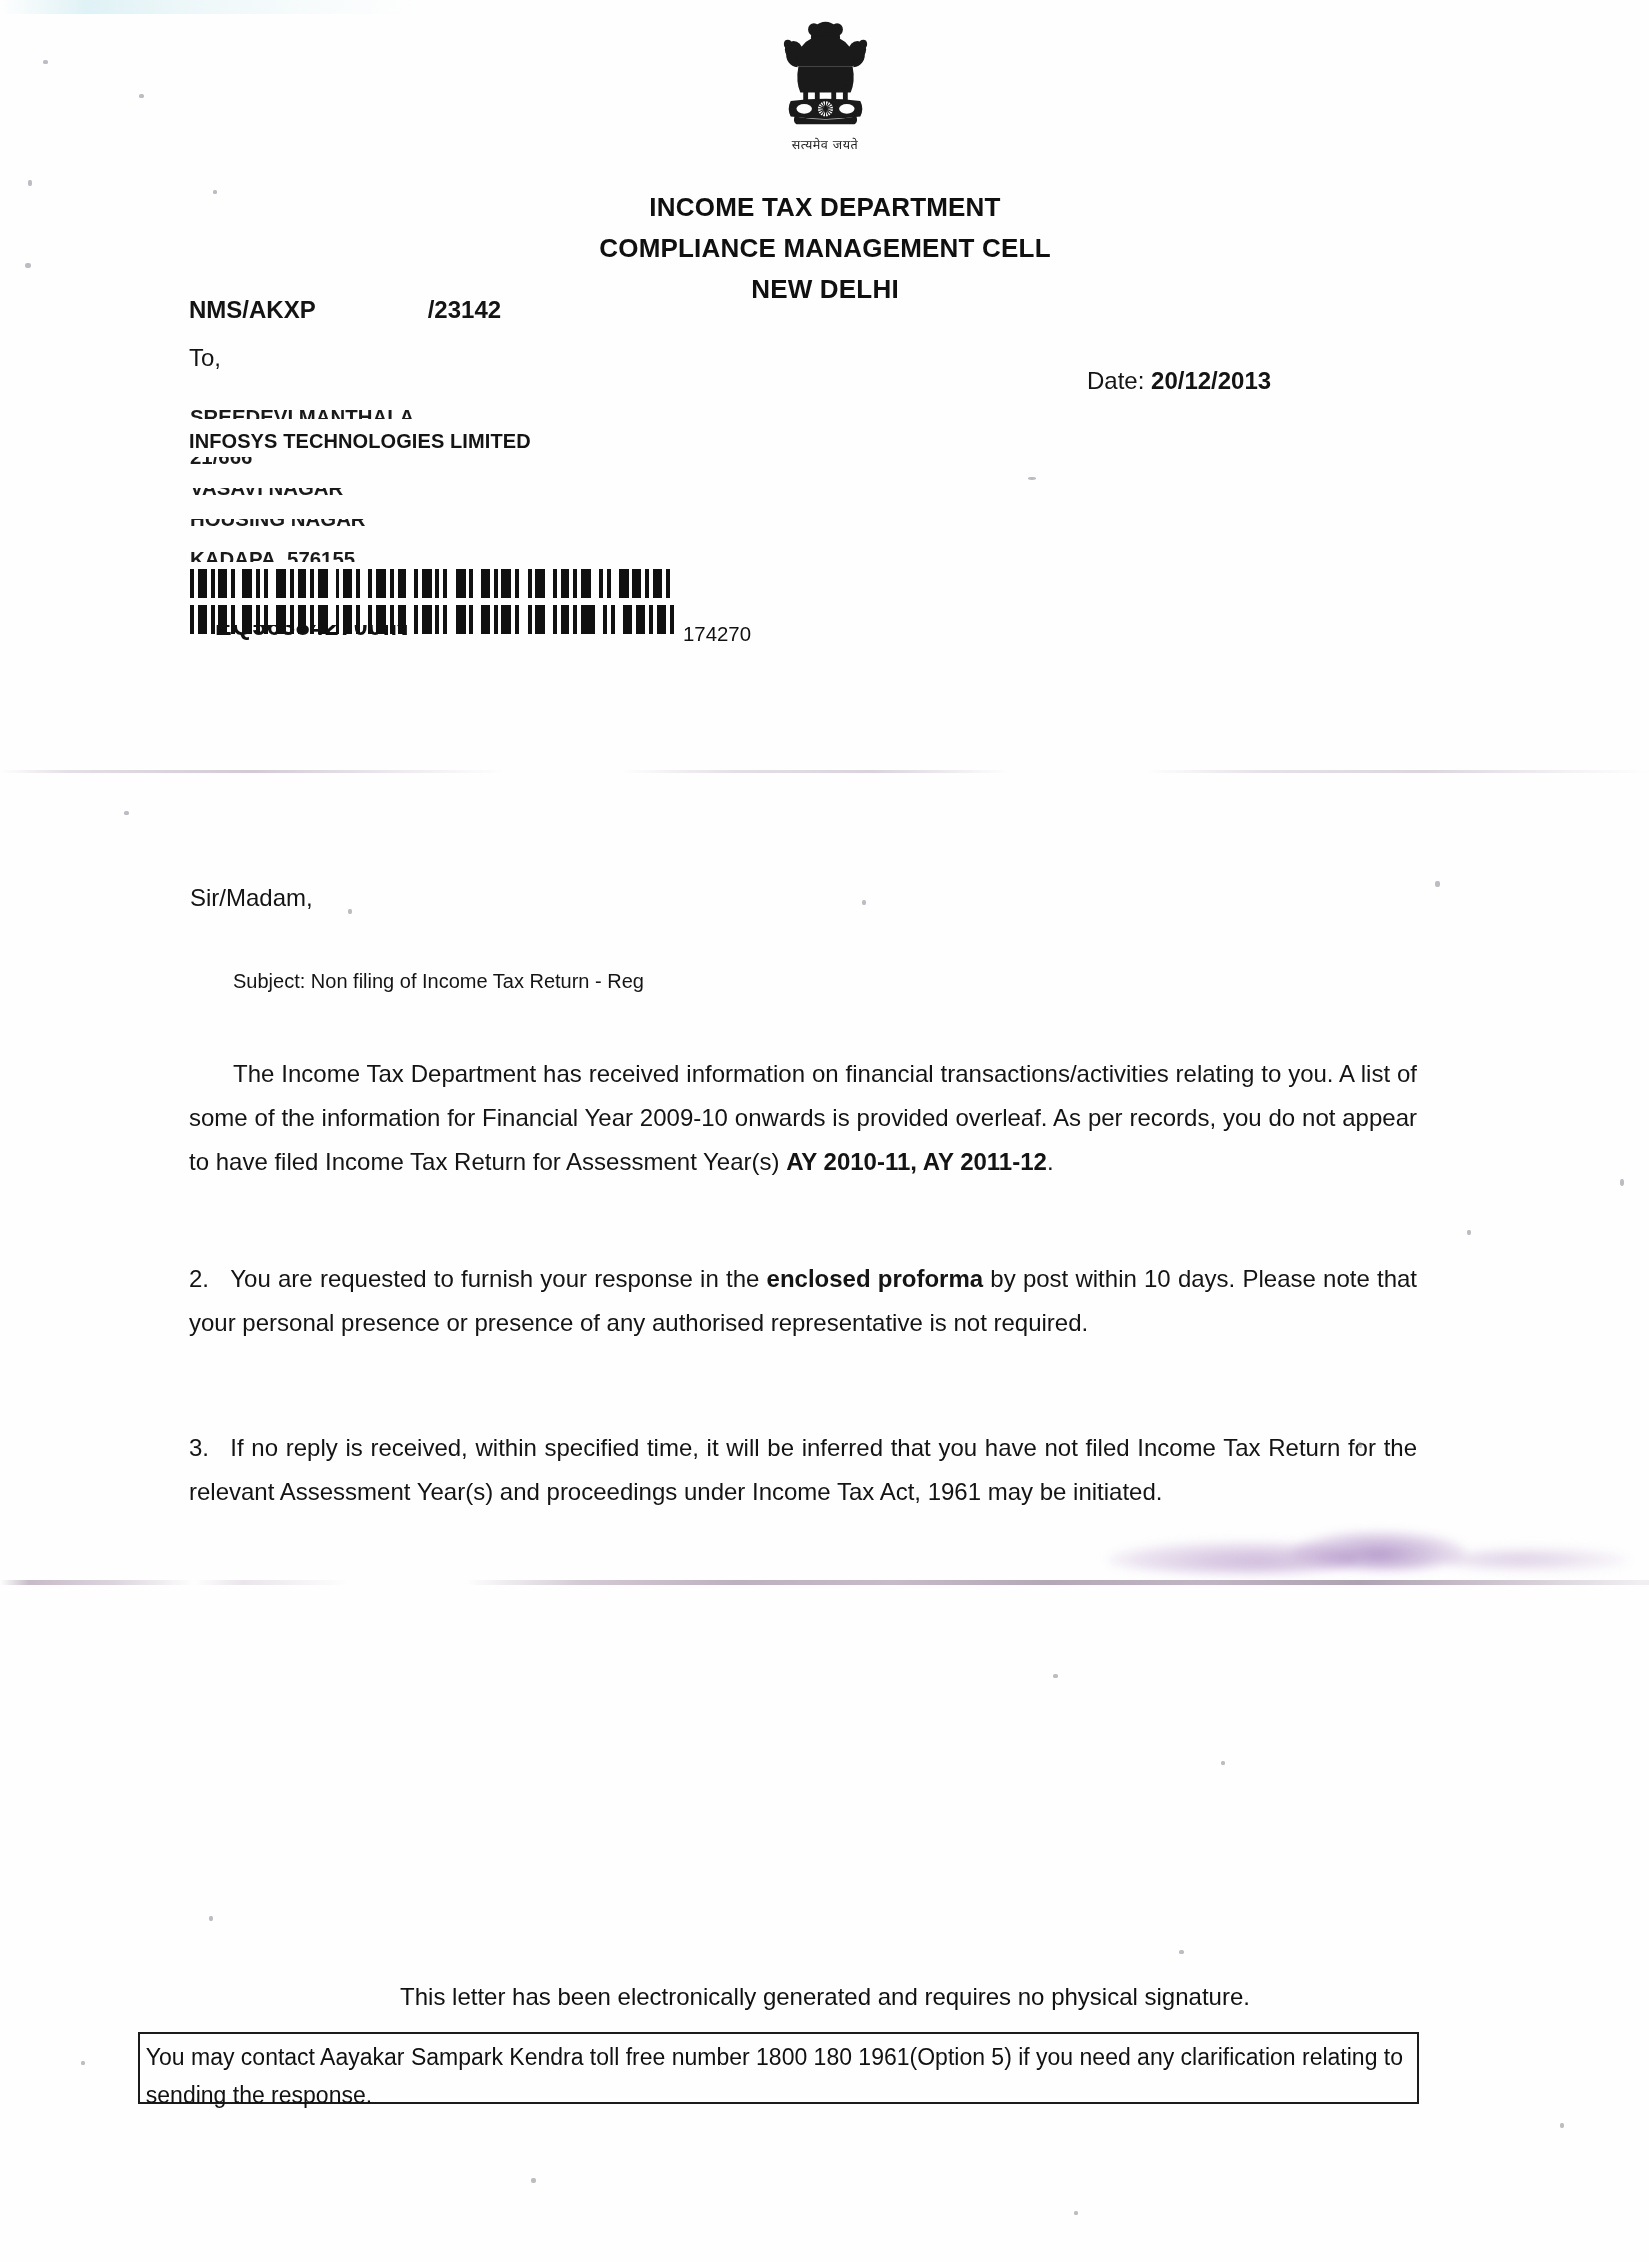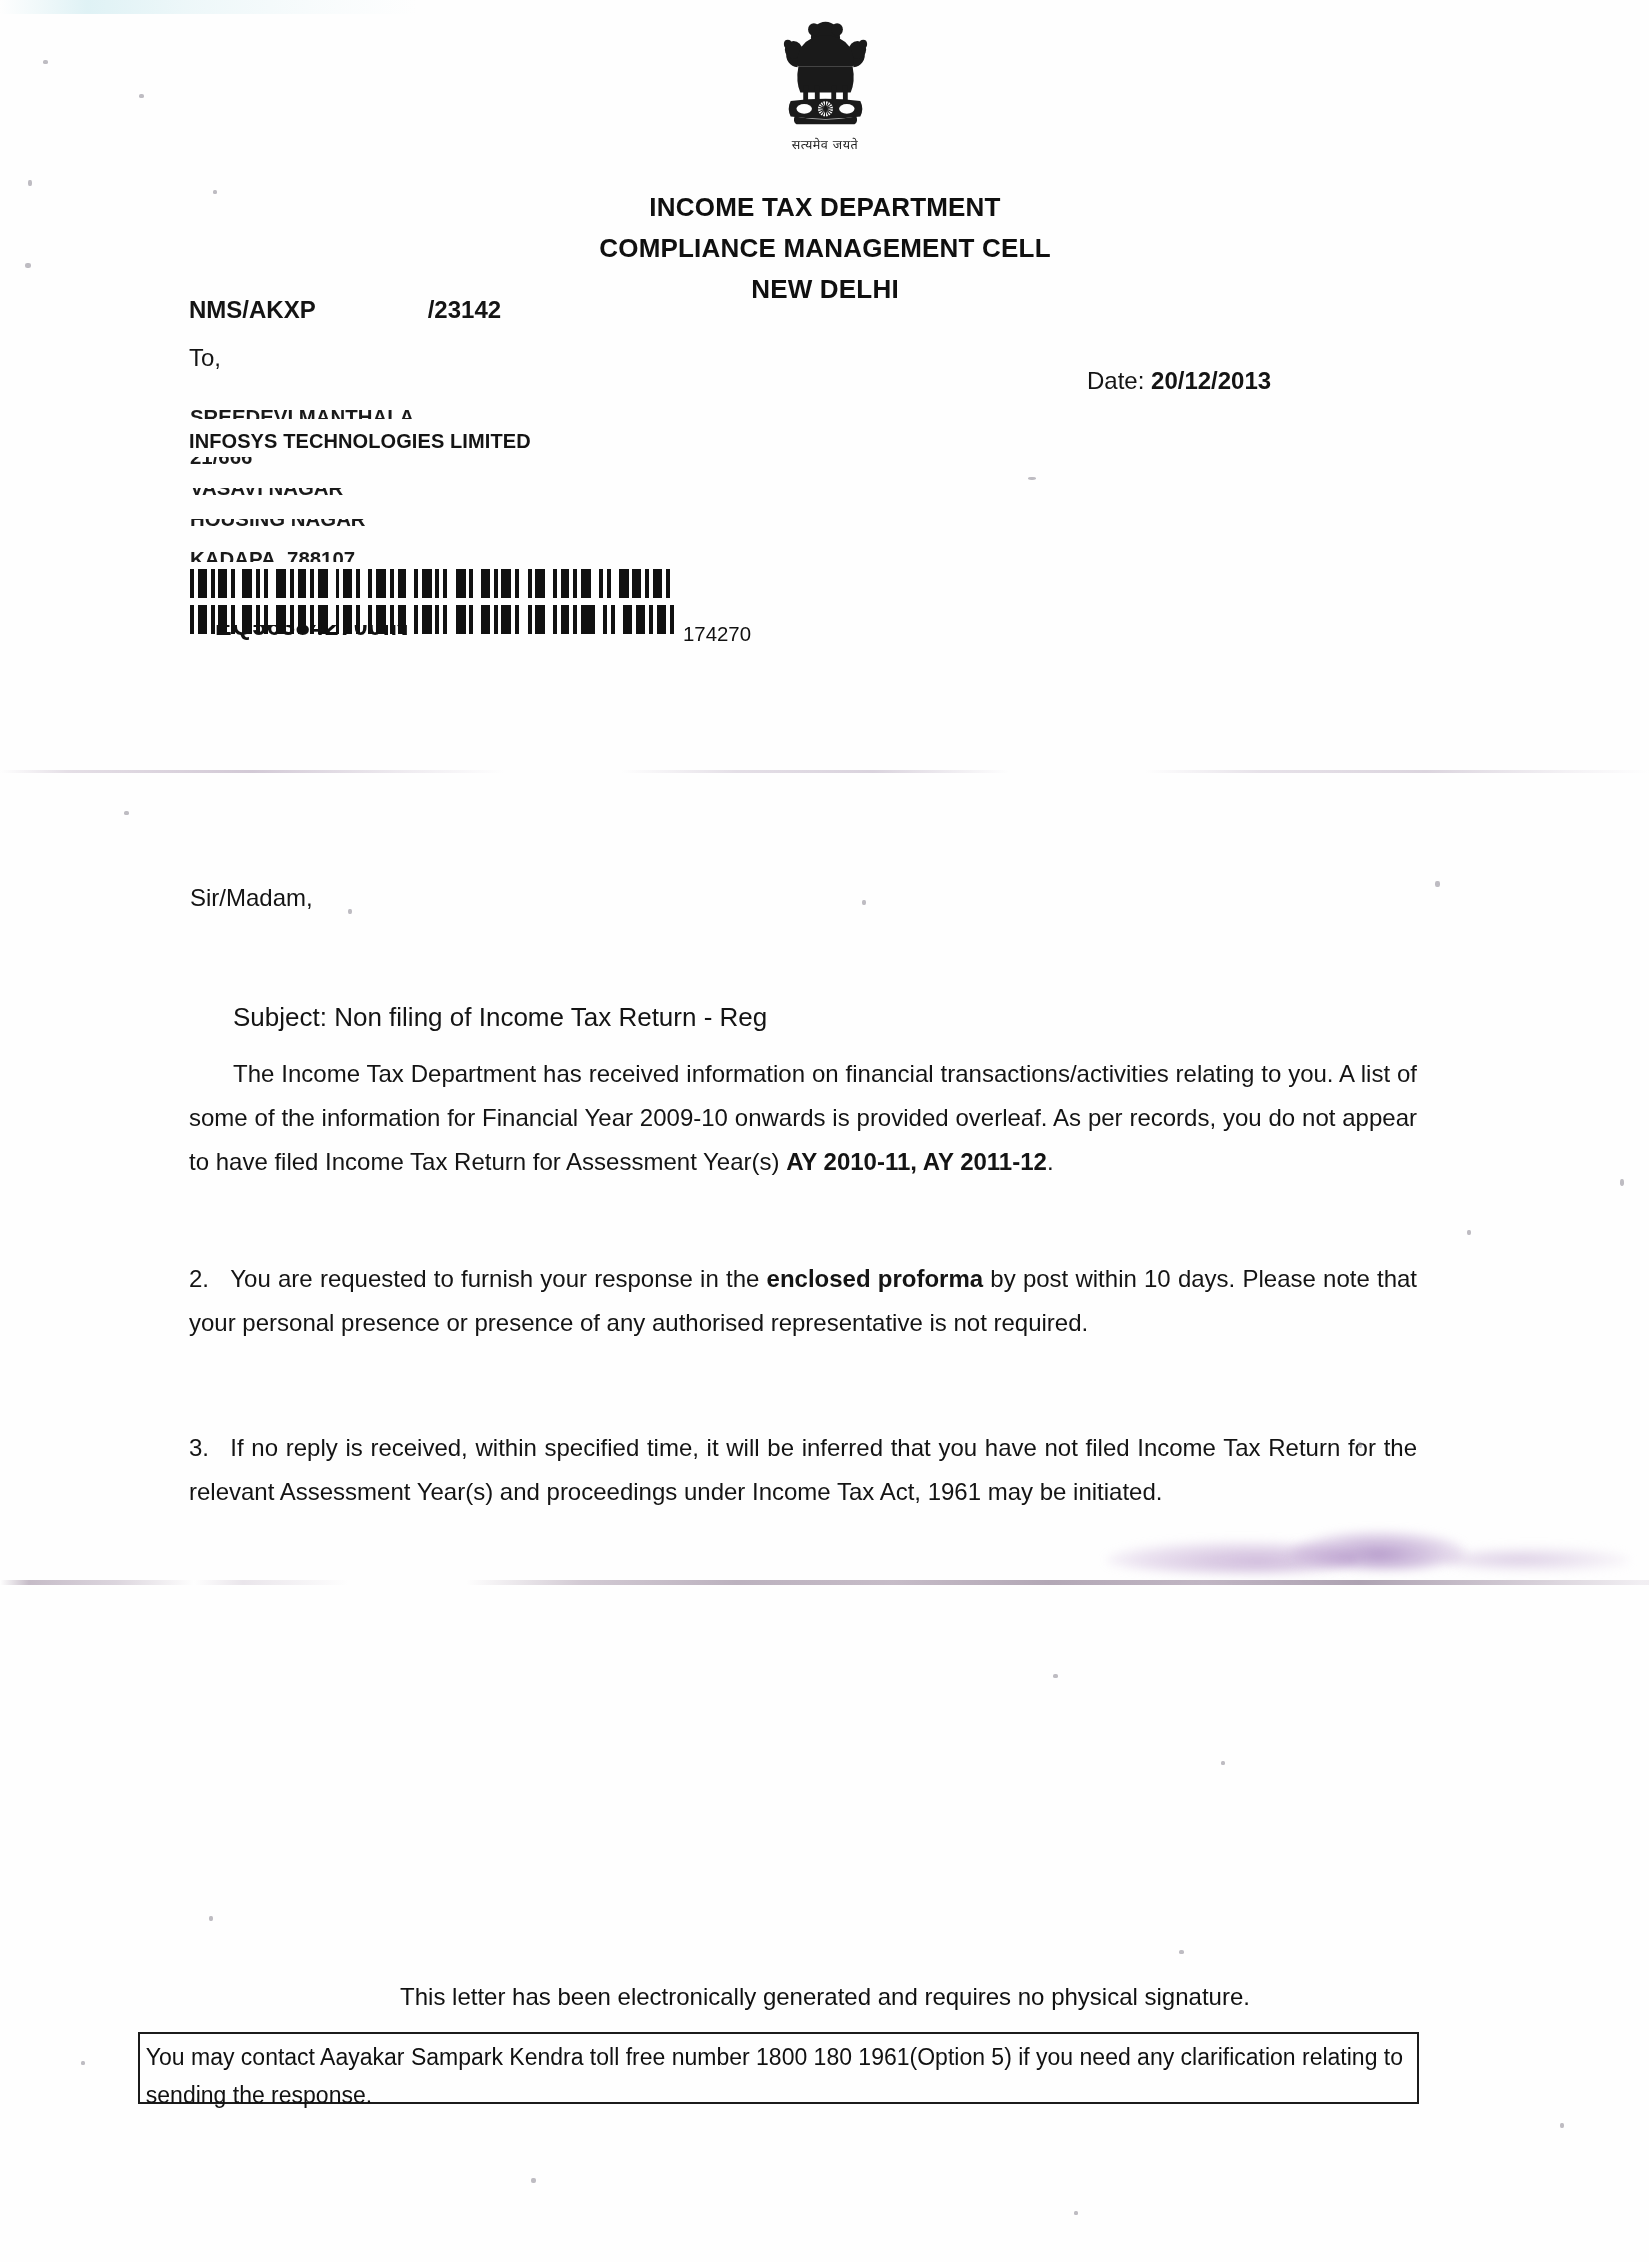--- a/index.html
+++ b/index.html
@@ -211,22 +211,22 @@
   }
 
   
   .salutation {
     position: absolute;
     left: 190px; top: 884px;
     font-size: 24px;
   }
   .subject {
     position: absolute;
-    left: 233px; top: 1002px;
-    font-size: 26px;
+    left: 233px; top: 970px;
+    font-size: 20px;
   }
   .para {
     position: absolute;
     left: 189px;
     width: 1228px;
     font-size: 24px;
     line-height: 44px;
     text-align: justify;
     text-justify: inter-word;
   }
@@ -333,21 +333,21 @@
   <div class="smudge clip-top" style="top:457px; height:13.6px; width:146px;">
       <i>21/666</i>
     </div>
   <div class="smudge clip-top" style="top:488px; height:12.6px; width:204px;">
       <i>VASAVI NAGAR</i>
     </div>
   <div class="smudge clip-top" style="top:519px; height:11.6px; width:223px;">
       <i>HOUSING NAGAR</i>
     </div>
   <div class="smudge clip-bot" style="top:548px; height:13.6px; width:243px;">
-      <i>KADAPA, 788107</i>
+      <i>KADAPA, 576155</i>
     </div>
 
   <div class="barcode" style="top:569px;">
     <span style="width:3.9px"></span><em style="width:3.9px"></em><span style="width:9.7px"></span><em style="width:3.9px"></em><span style="width:3.9px"></span><em style="width:2.9px"></em><span style="width:8.7px"></span><em style="width:3.9px"></em><span style="width:3.9px"></span><em style="width:7.8px"></em><span style="width:9.7px"></span><em style="width:3.9px"></em><span style="width:3.9px"></span><em style="width:3.9px"></em><span style="width:3.9px"></span><em style="width:8.7px"></em><span style="width:9.7px"></span><em style="width:3.9px"></em><span style="width:3.9px"></span><em style="width:3.9px"></em><span style="width:8.7px"></span><em style="width:3.9px"></em><span style="width:3.9px"></span><em style="width:3.9px"></em><span style="width:9.7px"></span><em style="width:7.8px"></em><span style="width:3.9px"></span><em style="width:3.9px"></em><span style="width:8.7px"></span><em style="width:3.9px"></em><span style="width:3.9px"></span><em style="width:8.7px"></em><span style="width:3.9px"></span><em style="width:3.9px"></em><span style="width:9.7px"></span><em style="width:3.9px"></em><span style="width:3.9px"></span><em style="width:3.9px"></em><span style="width:8.7px"></span><em style="width:7.8px"></em><span style="width:3.9px"></span><em style="width:3.9px"></em><span style="width:9.7px"></span><em style="width:3.9px"></em><span style="width:3.9px"></span><em style="width:3.9px"></em><span style="width:3.9px"></span><em style="width:8.7px"></em><span style="width:9.7px"></span><em style="width:3.9px"></em><span style="width:3.9px"></span><em style="width:7.8px"></em><span style="width:8.7px"></span><em style="width:3.9px"></em><span style="width:3.9px"></span><em style="width:3.9px"></em><span style="width:9.7px"></span><em style="width:3.9px"></em><span style="width:3.9px"></span><em style="width:8.7px"></em><span style="width:3.9px"></span><em style="width:3.9px"></em><span style="width:9.7px"></span><em style="width:7.8px"></em><span style="width:3.9px"></span><em style="width:3.9px"></em><span style="width:8.7px"></span><em style="width:3.9px"></em><span style="width:3.9px"></span><em style="width:3.9px"></em><span style="width:9.7px"></span><em style="width:8.7px"></em><span style="width:3.9px"></span><em style="width:3.9px"></em><span style="width:3.9px"></span><em style="width:7.8px"></em><span style="width:9.7px"></span><em style="width:3.9px"></em><span style="width:8.7px"></span><em style="width:3.9px"></em><span style="width:3.9px"></span><em style="width:3.9px"></em><span style="width:9.7px"></span><em style="width:3.9px"></em><span style="width:3.9px"></span>
   </div>
   <div class="barcode" style="top:605px;">
     <span style="width:3.9px"></span><em style="width:3.9px"></em><span style="width:9.7px"></span><em style="width:3.9px"></em><span style="width:3.9px"></span><em style="width:2.9px"></em><span style="width:8.7px"></span><em style="width:3.9px"></em><span style="width:3.9px"></span><em style="width:7.8px"></em><span style="width:9.7px"></span><em style="width:3.9px"></em><span style="width:3.9px"></span><em style="width:3.9px"></em><span style="width:3.9px"></span><em style="width:8.7px"></em><span style="width:9.7px"></span><em style="width:3.9px"></em><span style="width:3.9px"></span><em style="width:3.9px"></em><span style="width:8.7px"></span><em style="width:3.9px"></em><span style="width:3.9px"></span><em style="width:3.9px"></em><span style="width:9.7px"></span><em style="width:7.8px"></em><span style="width:3.9px"></span><em style="width:3.9px"></em><span style="width:8.7px"></span><em style="width:3.9px"></em><span style="width:3.9px"></span><em style="width:8.7px"></em><span style="width:3.9px"></span><em style="width:3.9px"></em><span style="width:9.7px"></span><em style="width:3.9px"></em><span style="width:3.9px"></span><em style="width:3.9px"></em><span style="width:8.7px"></span><em style="width:7.8px"></em><span style="width:3.9px"></span><em style="width:3.9px"></em><span style="width:9.7px"></span><em style="width:3.9px"></em><span style="width:3.9px"></span><em style="width:3.9px"></em><span style="width:3.9px"></span><em style="width:8.7px"></em><span style="width:9.7px"></span><em style="width:3.9px"></em><span style="width:3.9px"></span><em style="width:7.8px"></em><span style="width:8.7px"></span><em style="width:3.9px"></em><span style="width:3.9px"></span><em style="width:3.9px"></em><span style="width:9.7px"></span><em style="width:3.9px"></em><span style="width:3.9px"></span><em style="width:8.7px"></em><span style="width:3.9px"></span><em style="width:3.9px"></em><span style="width:9.7px"></span><em style="width:7.8px"></em><span style="width:3.9px"></span><em style="width:3.9px"></em><span style="width:8.7px"></span><em style="width:3.9px"></em><span style="width:3.9px"></span><em style="width:3.9px"></em><span style="width:13.6px"></span><em style="width:8.7px"></em><span style="width:3.9px"></span><em style="width:3.9px"></em><span style="width:3.9px"></span><em style="width:7.8px"></em><span style="width:9.7px"></span><em style="width:3.9px"></em><span style="width:8.7px"></span><em style="width:3.9px"></em><span style="width:3.9px"></span><em style="width:3.9px"></em><span style="width:9.7px"></span><em style="width:3.9px"></em><span style="width:3.9px"></span>
   </div>
 
   <div class="tracking">

